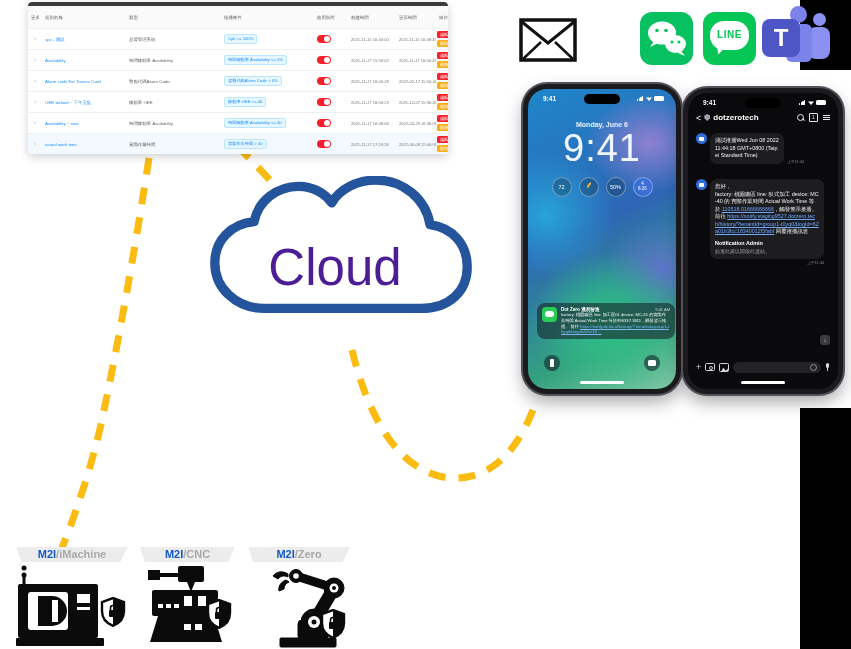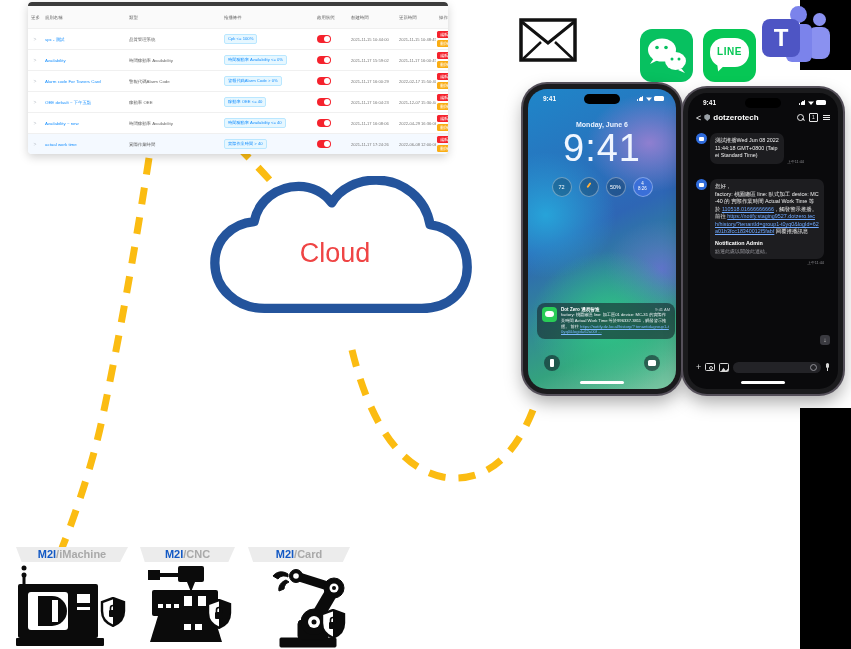--- a/index.html
+++ b/index.html
@@ -36,21 +36,21 @@
   .ch-email{left:518px;top:16px;}
   .ch-sms{left:577px;top:5px;width:60px;height:70px;}
   .sms-phone{position:absolute;left:2px;top:0;width:34px;height:64px;border:3px solid #111;
     border-radius:7px;background:#fff;}
   .sms-speaker{position:absolute;left:12px;top:3px;width:8px;height:2px;border-radius:1px;background:#111;}
   .sms-line{position:absolute;background:#d7d7d7;border-radius:1px;}
   .sms-bubble{position:absolute;left:24px;top:9px;width:35px;height:19px;background:#fff;border:3px solid #111;
     border-radius:4px;font-weight:bold;font-size:11px;text-align:center;line-height:19px;color:#111;}
   .sms-tail{position:absolute;left:28px;top:30px;width:0;height:0;border-left:4px solid transparent;
     border-right:4px solid transparent;border-top:8px solid #111;}
-  .ch-green{position:absolute;width:53px;height:53px;border-radius:12px;margin-top:17px;}
+  .ch-green{position:absolute;width:53px;height:53px;border-radius:12px;}
   .wechat{left:640px;top:12px;background:#07c160;}
   .line{left:703px;top:12px;background:#06c755;}
   .line-bubble{position:absolute;left:7px;top:9px;width:39px;height:29px;background:#fff;border-radius:14px;}
   .line-tail{position:absolute;left:13px;top:34px;width:0;height:0;border-left:3px solid transparent;
     border-right:6px solid transparent;border-top:9px solid #fff;transform:rotate(12deg);}
   .line-text{position:absolute;left:0;top:17px;width:53px;text-align:center;color:#06c755;
     font-weight:bold;font-size:10px;letter-spacing:0.5px;}
   .ch-teams{left:760px;top:6px;width:75px;height:66px;}
   .teams-head{position:absolute;left:30px;top:0px;width:17px;height:17px;border-radius:50%;background:#7b83eb;}
   .teams-head2{position:absolute;left:53px;top:7px;width:13px;height:13px;border-radius:50%;background:#8a91f0;}
@@ -147,22 +147,22 @@
   .ico-img::after{content:"";position:absolute;left:0px;top:3px;width:8px;height:6px;background:#d8d8d8;
     clip-path:polygon(0 100%,40% 20%,70% 70%,100% 30%,100% 100%);}
   .chat-input{flex:1;height:11px;border-radius:6px;background:#232327;position:relative;}
   .chat-input::after{content:"";position:absolute;right:4px;top:2.5px;width:5px;height:5px;border:0.8px solid #8f8f95;border-radius:50%;}
   .ico-mic{width:5px;height:8px;position:relative;}
   .ico-mic::before{content:"";position:absolute;left:1px;top:0;width:3px;height:5px;border-radius:2px;background:#d8d8d8;}
   .ico-mic::after{content:"";position:absolute;left:2px;top:5px;width:1px;height:3px;background:#d8d8d8;}
 
   
   .cloud-wrap{position:absolute;left:200px;top:176px;width:280px;height:170px;}
-  .cloud-label{position:absolute;left:0;top:62px;width:270px;text-align:center;color:#ef4444;
-    font-size:27px;font-weight:400;}
+  .cloud-label{position:absolute;left:0;top:62px;width:270px;text-align:center;color:#4c1d95;
+    font-size:51px;font-weight:400;}
   .cloud-sub{position:absolute;left:195px;top:306px;width:290px;text-align:center;color:#fb2418;
     font-size:29px;font-weight:400;}
 
   
   .mgroup{position:absolute;}
   .banner{position:relative;height:15px;background:#ececec;
     clip-path:polygon(0 0,100% 0,93% 100%,5% 100%);
     font-size:11px;font-weight:bold;line-height:15px;text-align:center;}
   .banner .brand{color:#1359c4;}
   .banner .suffix{color:#a9a9a9;}
@@ -488,21 +488,21 @@
     <svg class="shield" style="left:66px;top:52px;" width="26" height="30" viewBox="0 0 26 30">
       <path d="M13 1 L24 5 V14 C24 21.5 19 26.5 13 28.8 C7 26.5 2 21.5 2 14 V5 Z" fill="#fff" stroke="#0b0b0b" stroke-width="2.4"></path>
       <path d="M13 1 L24 5 V14 C24 21.5 19 26.5 13 28.8 Z" fill="#0b0b0b"></path>
       <rect x="9" y="13" width="8" height="7" rx="1" fill="#0b0b0b"></rect>
       <path d="M10.5 13 v-2 a2.5 2.5 0 0 1 5 0 v2" fill="none" stroke="#0b0b0b" stroke-width="1.6"></path>
     </svg>
   </div>
 
   <div class="mgroup" style="left:248px;top:547px;width:102px;">
     <div class="banner">
-      <span class="brand">M2I</span><span class="suffix">/Card</span>
+      <span class="brand">M2I</span><span class="suffix">/Zero</span>
     </div>
     <svg width="96" height="88" style="margin-top:0px;margin-left:10px" viewBox="0 0 96 88">
       <g fill="#0b0b0b" stroke="#0b0b0b">
         <rect x="22" y="76" width="56" height="9" rx="1"></rect>
         <rect x="40" y="58" width="30" height="20" rx="4"></rect>
         <line x1="56" y1="60" x2="76" y2="26" stroke-width="13"></line>
         <line x1="76" y1="26" x2="38" y2="14" stroke-width="9"></line>
         <circle cx="56" cy="60" r="13"></circle>
         <circle cx="76" cy="26" r="10"></circle>
         <circle cx="38" cy="14" r="6.5"></circle>

